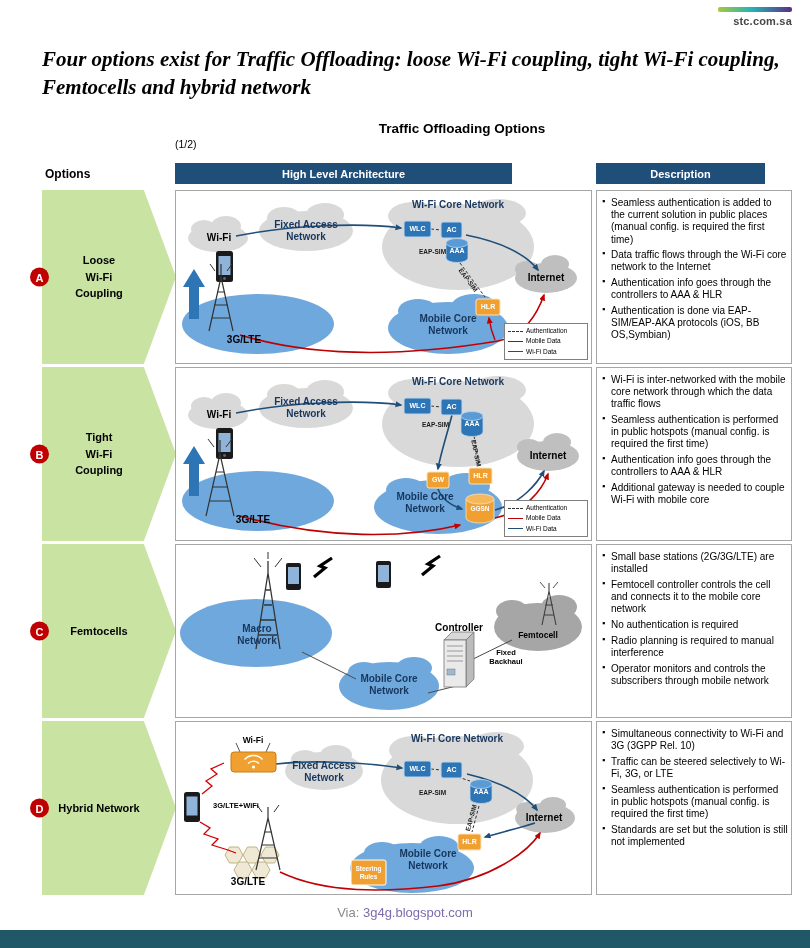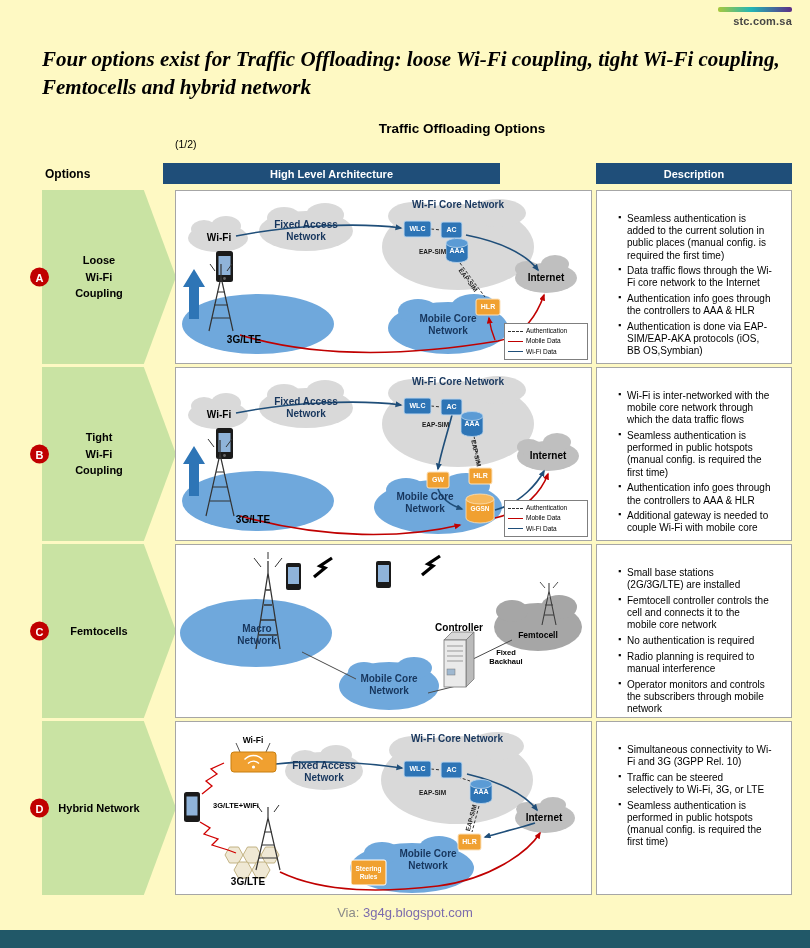--- a/index.html
+++ b/index.html
@@ -1,40 +1,40 @@
 <!DOCTYPE html>
 <html><head>
 <meta charset="utf-8">
 <style>
   *{box-sizing:border-box}
   body{margin:0;background:#9a9a9a}
-  .page{position:relative;width:810px;height:948px;background:#fef9c3;font-family:"Liberation Sans",sans-serif;overflow:hidden;margin:0 auto}
+  .page{position:relative;width:810px;height:948px;background:#ffffff;font-family:"Liberation Sans",sans-serif;overflow:hidden;margin:0 auto}
   .brand{position:absolute;top:7px;right:18px;text-align:right}
   .brand-strip{width:74px;height:5px;margin-left:auto;background:linear-gradient(90deg,#A8C83C 0%,#23B5B5 45%,#5D2D87 100%);border-radius:2px}
   .brand-text{font-size:11px;font-weight:bold;color:#474746;margin-top:3px;letter-spacing:.2px}
   .title{position:absolute;left:30px;top:34px;width:760px;margin:12px;font-family:"Liberation Serif",serif;font-style:italic;font-weight:700;font-size:21px;line-height:1.32;color:#000}
   .subtitle{position:absolute;left:175px;top:121px;width:574px;text-align:center;font-size:13.5px;font-weight:bold;color:#000}
   .subtitle2{position:absolute;left:175px;top:138px;width:574px;text-align:left;font-size:10.5px;color:#000}
   .options-header{position:absolute;left:45px;top:167px;width:130px;text-align:left;font-size:12px;font-weight:bold;color:#000}
   .thead{position:absolute;top:163px;height:21px;background:#1F4E79;color:#fff;font-size:11px;font-weight:bold;display:flex;align-items:center;justify-content:center}
-  .thead.arch{left:163px;width:337px}
-  .thead.desch{left:596px;width:196px}
+  .thead.arch{left:175px;width:337px}
+  .thead.desch{left:596px;width:169px}
   .row{position:absolute;left:0;width:810px;height:174px}
   .opt{position:absolute;left:42px;width:134px;top:0;height:100%}
   .opt-bg{position:absolute;inset:0;background:#C9E3A3;clip-path:polygon(0 0,76% 0,100% 50%,76% 100%,0 100%)}
   .opt-letter{position:absolute;left:-12px;top:50%;transform:translateY(-50%);width:19px;height:19px;border-radius:50%;background:#C00000;color:#fff;font-size:11px;font-weight:bold;display:flex;align-items:center;justify-content:center;z-index:2}
   .opt-label{position:absolute;left:10px;right:30px;top:50%;transform:translateY(-50%);text-align:center;font-size:11px;font-weight:bold;line-height:1.5;color:#000}
   .arch-panel{position:absolute;left:175px;width:417px;top:0;height:100%;border:1px solid #A6A6A6;background:#fff;overflow:hidden}
   .desc-panel{position:absolute;left:596px;width:196px;top:0;height:100%;border:1px solid #A6A6A6;background:#fff;overflow:hidden}
   .diag{position:absolute;left:0;top:0}
   .nlabel{position:absolute;font-size:10px;font-weight:bold;color:#17365D;text-align:center;line-height:1.2;white-space:nowrap;pointer-events:none}
   .nlabel.dark{color:#000}
   .boxlbl{position:absolute;display:flex;flex-direction:column;align-items:center;justify-content:center;color:#fff;font-weight:bold;font-size:7px;text-align:center;line-height:1.15;pointer-events:none}
   .eap{position:absolute;font-size:6.5px;font-weight:bold;color:#1a1a1a;white-space:nowrap;transform-origin:left top;pointer-events:none}
-  .desc-panel ul{margin:16px;padding:6px 3px 0 5px;list-style:none}
+  .desc-panel ul{margin:0;padding:6px 3px 0 5px;list-style:none}
   .desc-panel li{position:relative;padding-left:9px;font-size:10px;line-height:1.22;margin-bottom:3.5px;color:#000}
   .desc-panel li::before{content:"▪";position:absolute;left:0;top:-1px;font-size:9px}
   .legend{position:absolute;right:3px;bottom:3px;width:84px;background:#fff;border:1px solid #7F7F7F;padding:2px 3px;font-size:6.5px;line-height:1.6;color:#000}
   .lg-row{display:flex;align-items:center;gap:3px}
   .lg-line{display:inline-block;width:15px;height:0;border-top:1.2px solid}
   .lg-auth{border-top-style:dashed;border-color:#333}
   .lg-mob{border-color:#C00000}
   .lg-wifi{border-color:#1F4E79}
   .footer{position:absolute;left:0;top:905px;width:810px;text-align:center;font-size:13px}
   .footer .via{color:#8a8a8a}
@@ -490,20 +490,21 @@
           <span>Rules</span>
         </div>
       <div class="nlabel dark" style="left:27px;top:79px;width:66px;font-size:7.5px;text-align:center">3G/LTE+WiFi</div>
       <div class="nlabel dark" style="left:48px;top:154px;width:48px">3G/LTE</div>
     </div>
     <div class="desc-panel">
       <ul>
         <li>Simultaneous connectivity to Wi-Fi and 3G (3GPP Rel. 10)</li>
         <li>Traffic can be steered selectively to Wi-Fi, 3G, or LTE</li>
         <li>Seamless authentication is performed in public hotspots (manual config. is required the first time)</li>
+        <li>Standards are set but  the solution is still not implemented</li>
       </ul>
     </div>
   </div>
 
   <div class="footer">
     <span class="via">Via: </span><span class="link">3g4g.blogspot.com</span>
   </div>
   <div class="bottom-bar"></div>
 </div>
 

